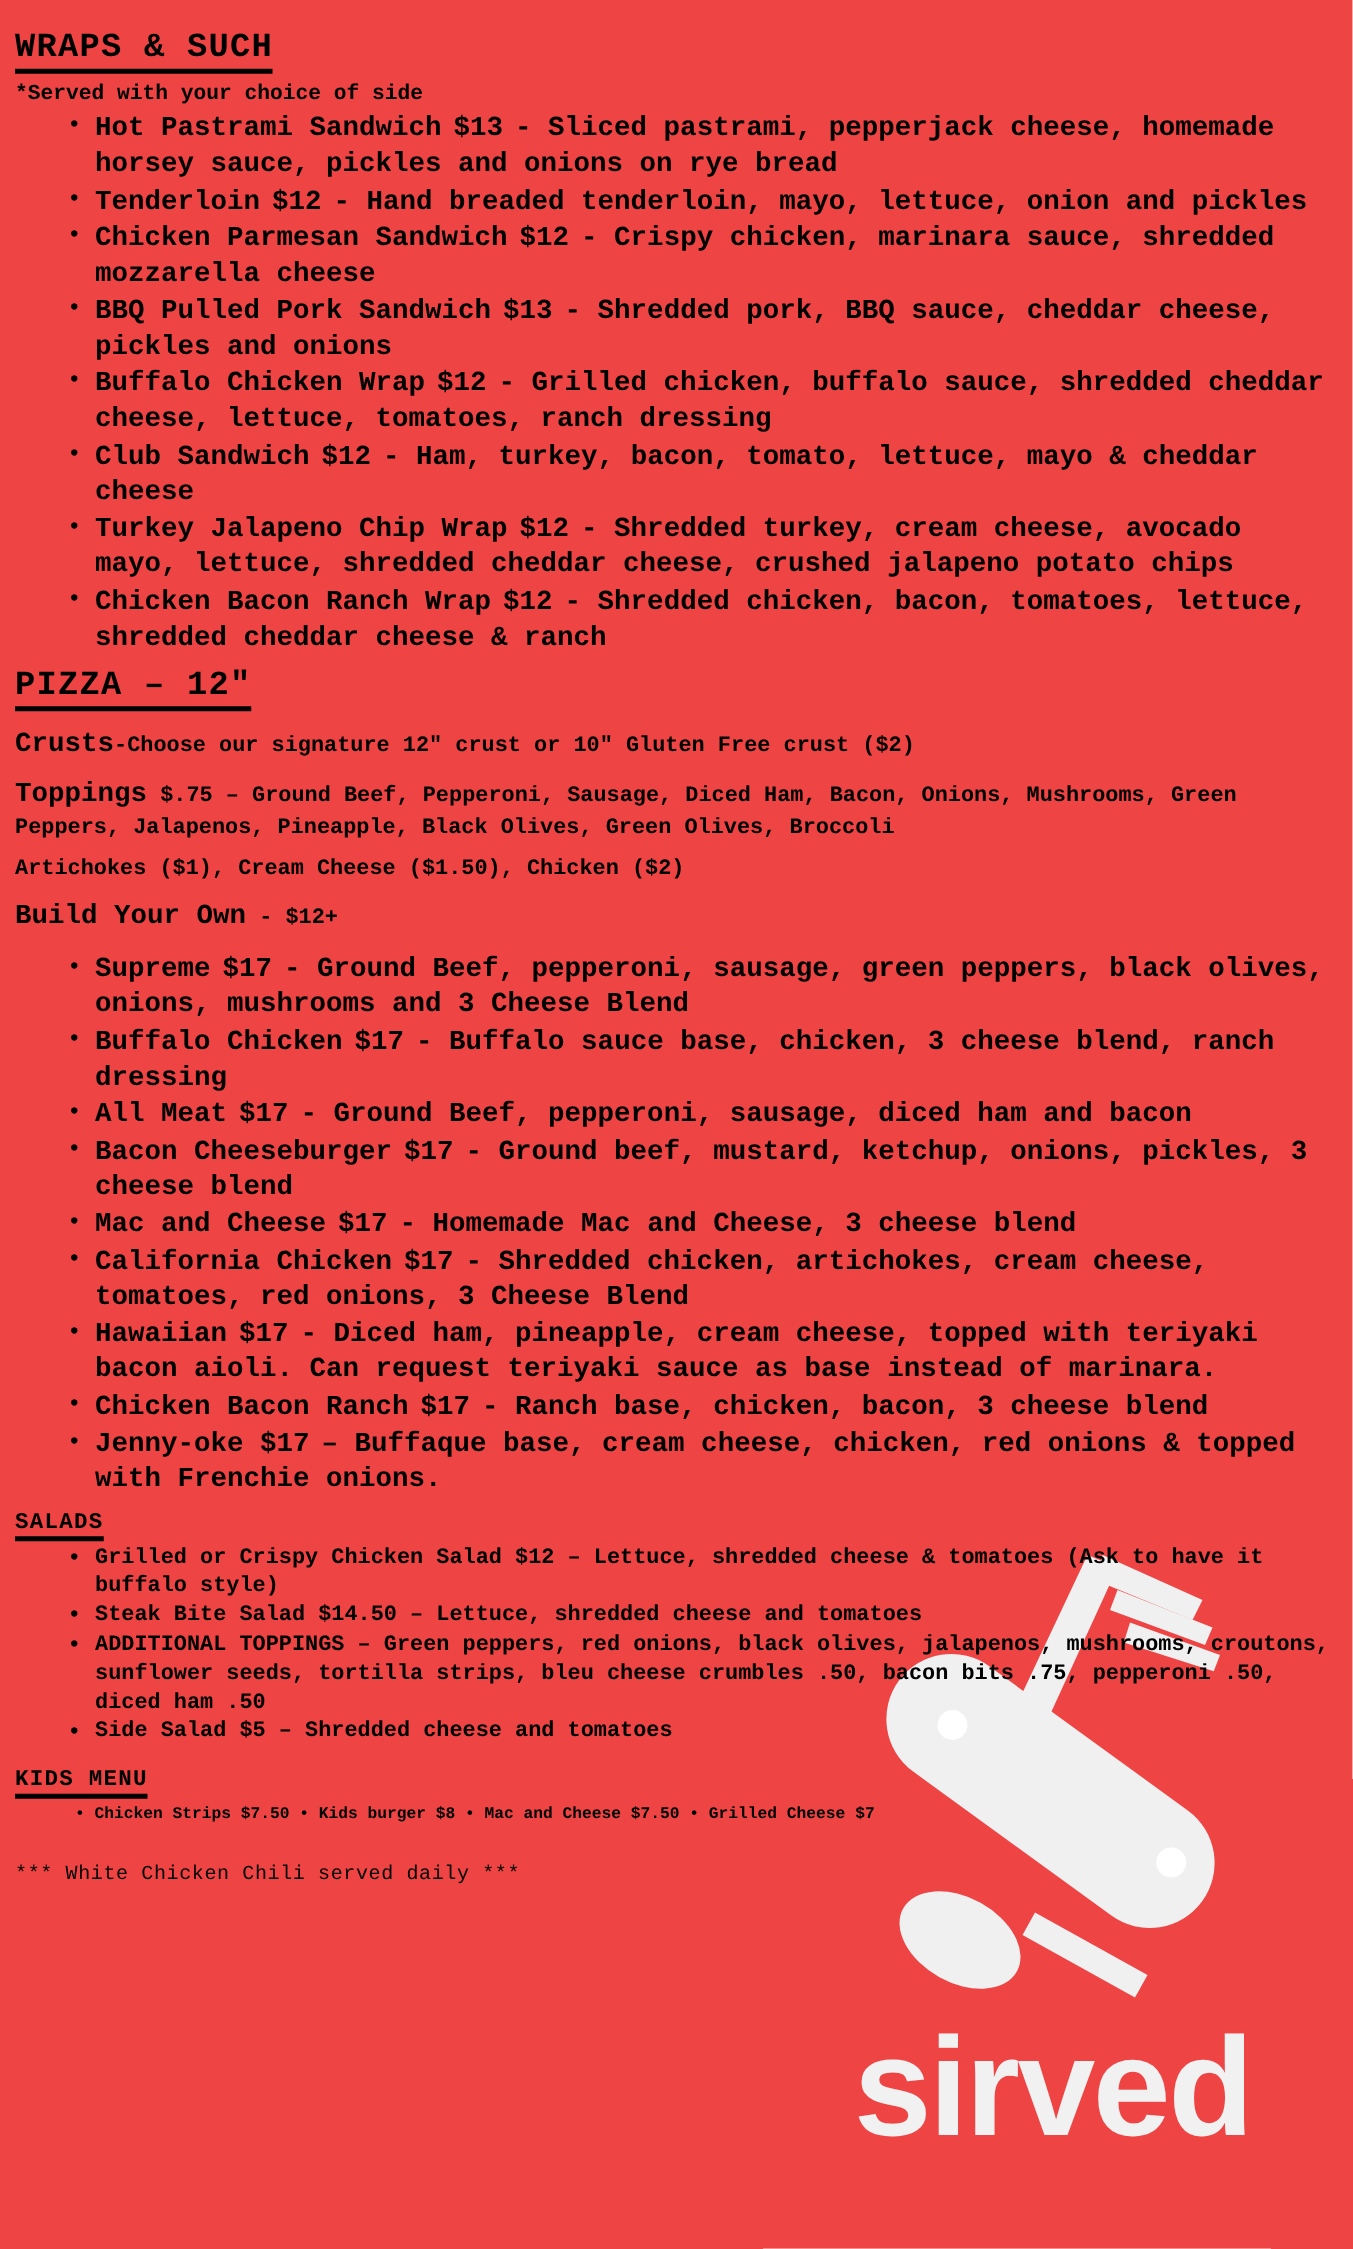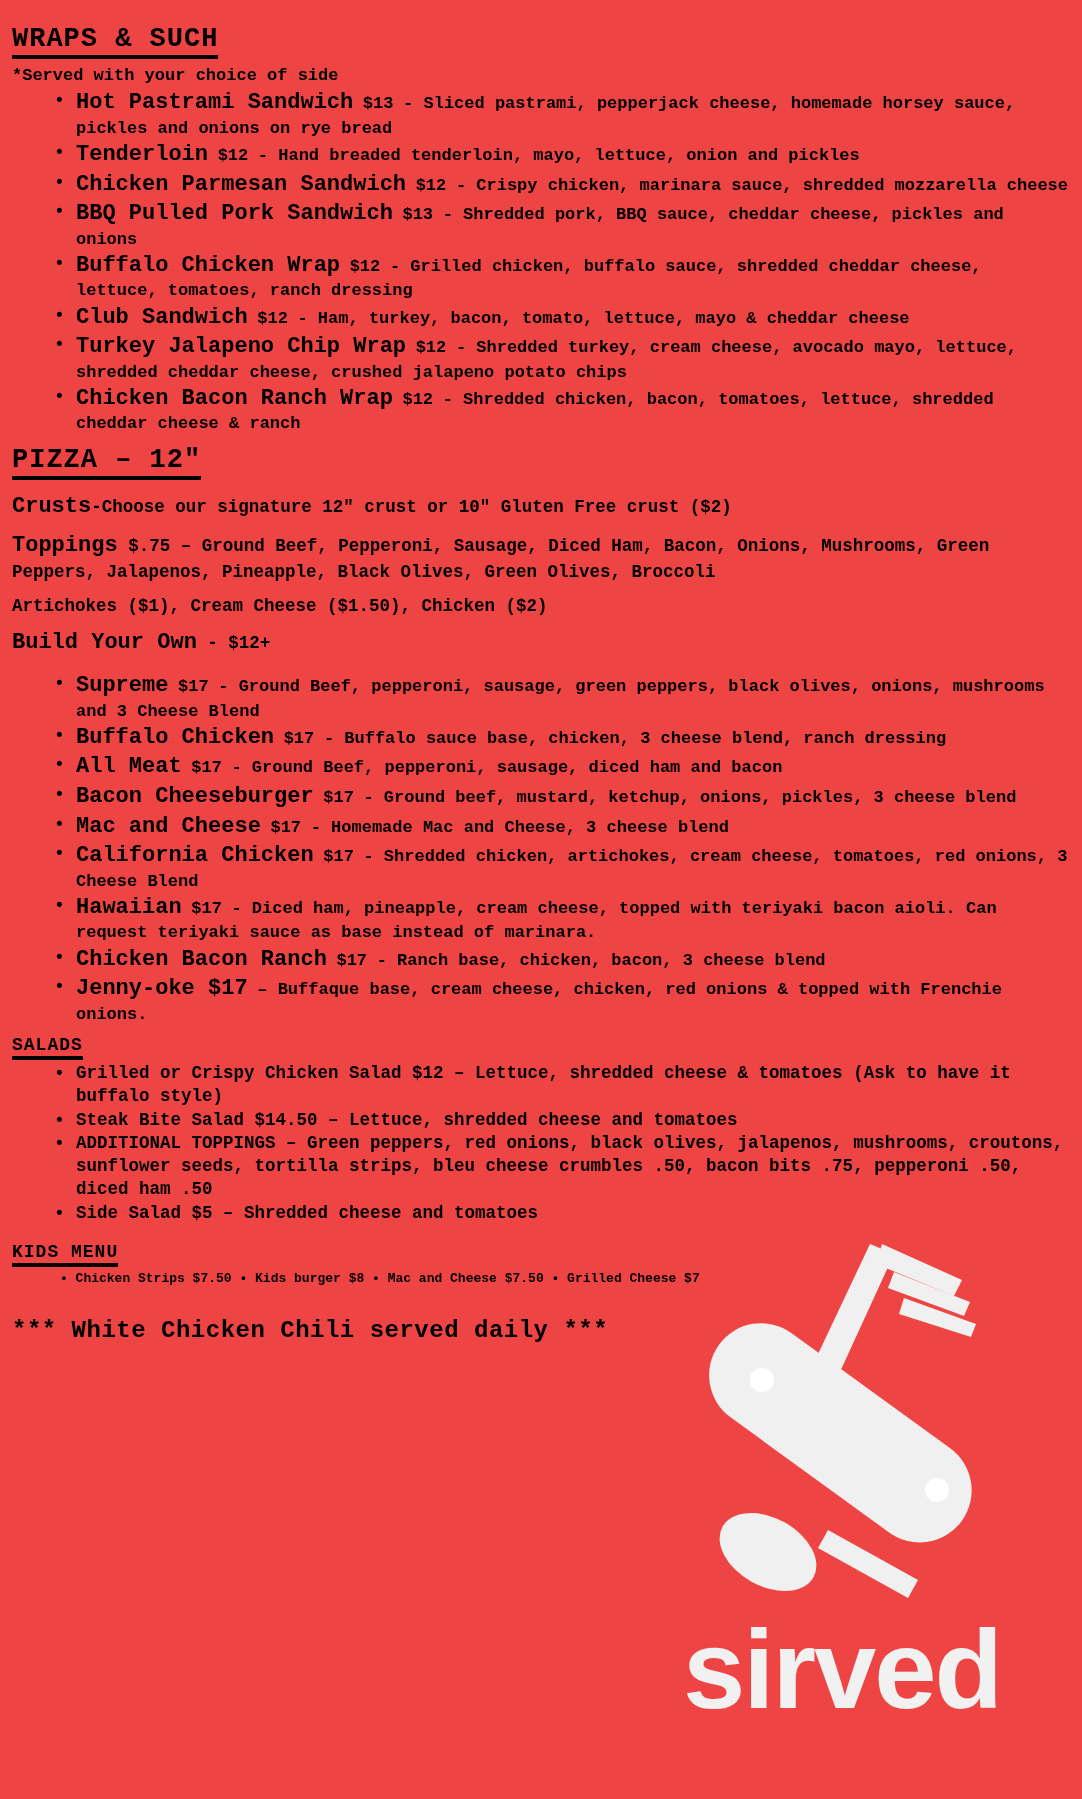--- a/index.html
+++ b/index.html
@@ -92,21 +92,21 @@
     top: 0;
     font-size: 18px;
     line-height: 1.35;
   }
   .nm {
     font-size: 22px;
     font-weight: 700;
     letter-spacing: 0px;
   }
   .ds {
-    font-size: 17px;
+    font-size: 22px;
     font-weight: 700;
     letter-spacing: 0px;
   }
   
   ul.menu.uniform > li { }
   ul.menu.uniform .ds { font-size: 17.5px; }
 
   
   .opt-line {
     font-size: 17.5px;
@@ -116,22 +116,22 @@
   }
   .opt-line .lead {
     font-size: 22px;
     font-weight: 700;
   }
 
   .gap-sm { height: 8px; }
   .gap-md { height: 14px; }
 
   .footer-note {
-    font-size: 24px;
-    font-weight: 700;
+    font-size: 16px;
+    font-weight: 400;
     letter-spacing: 0.5px;
     margin-top: 30px;
   }
   .kids-sub {
     font-size: 17.5px;
     font-weight: 700;
     line-height: 1.35;
     margin-top: 3px;
   }
   .kids-items {

